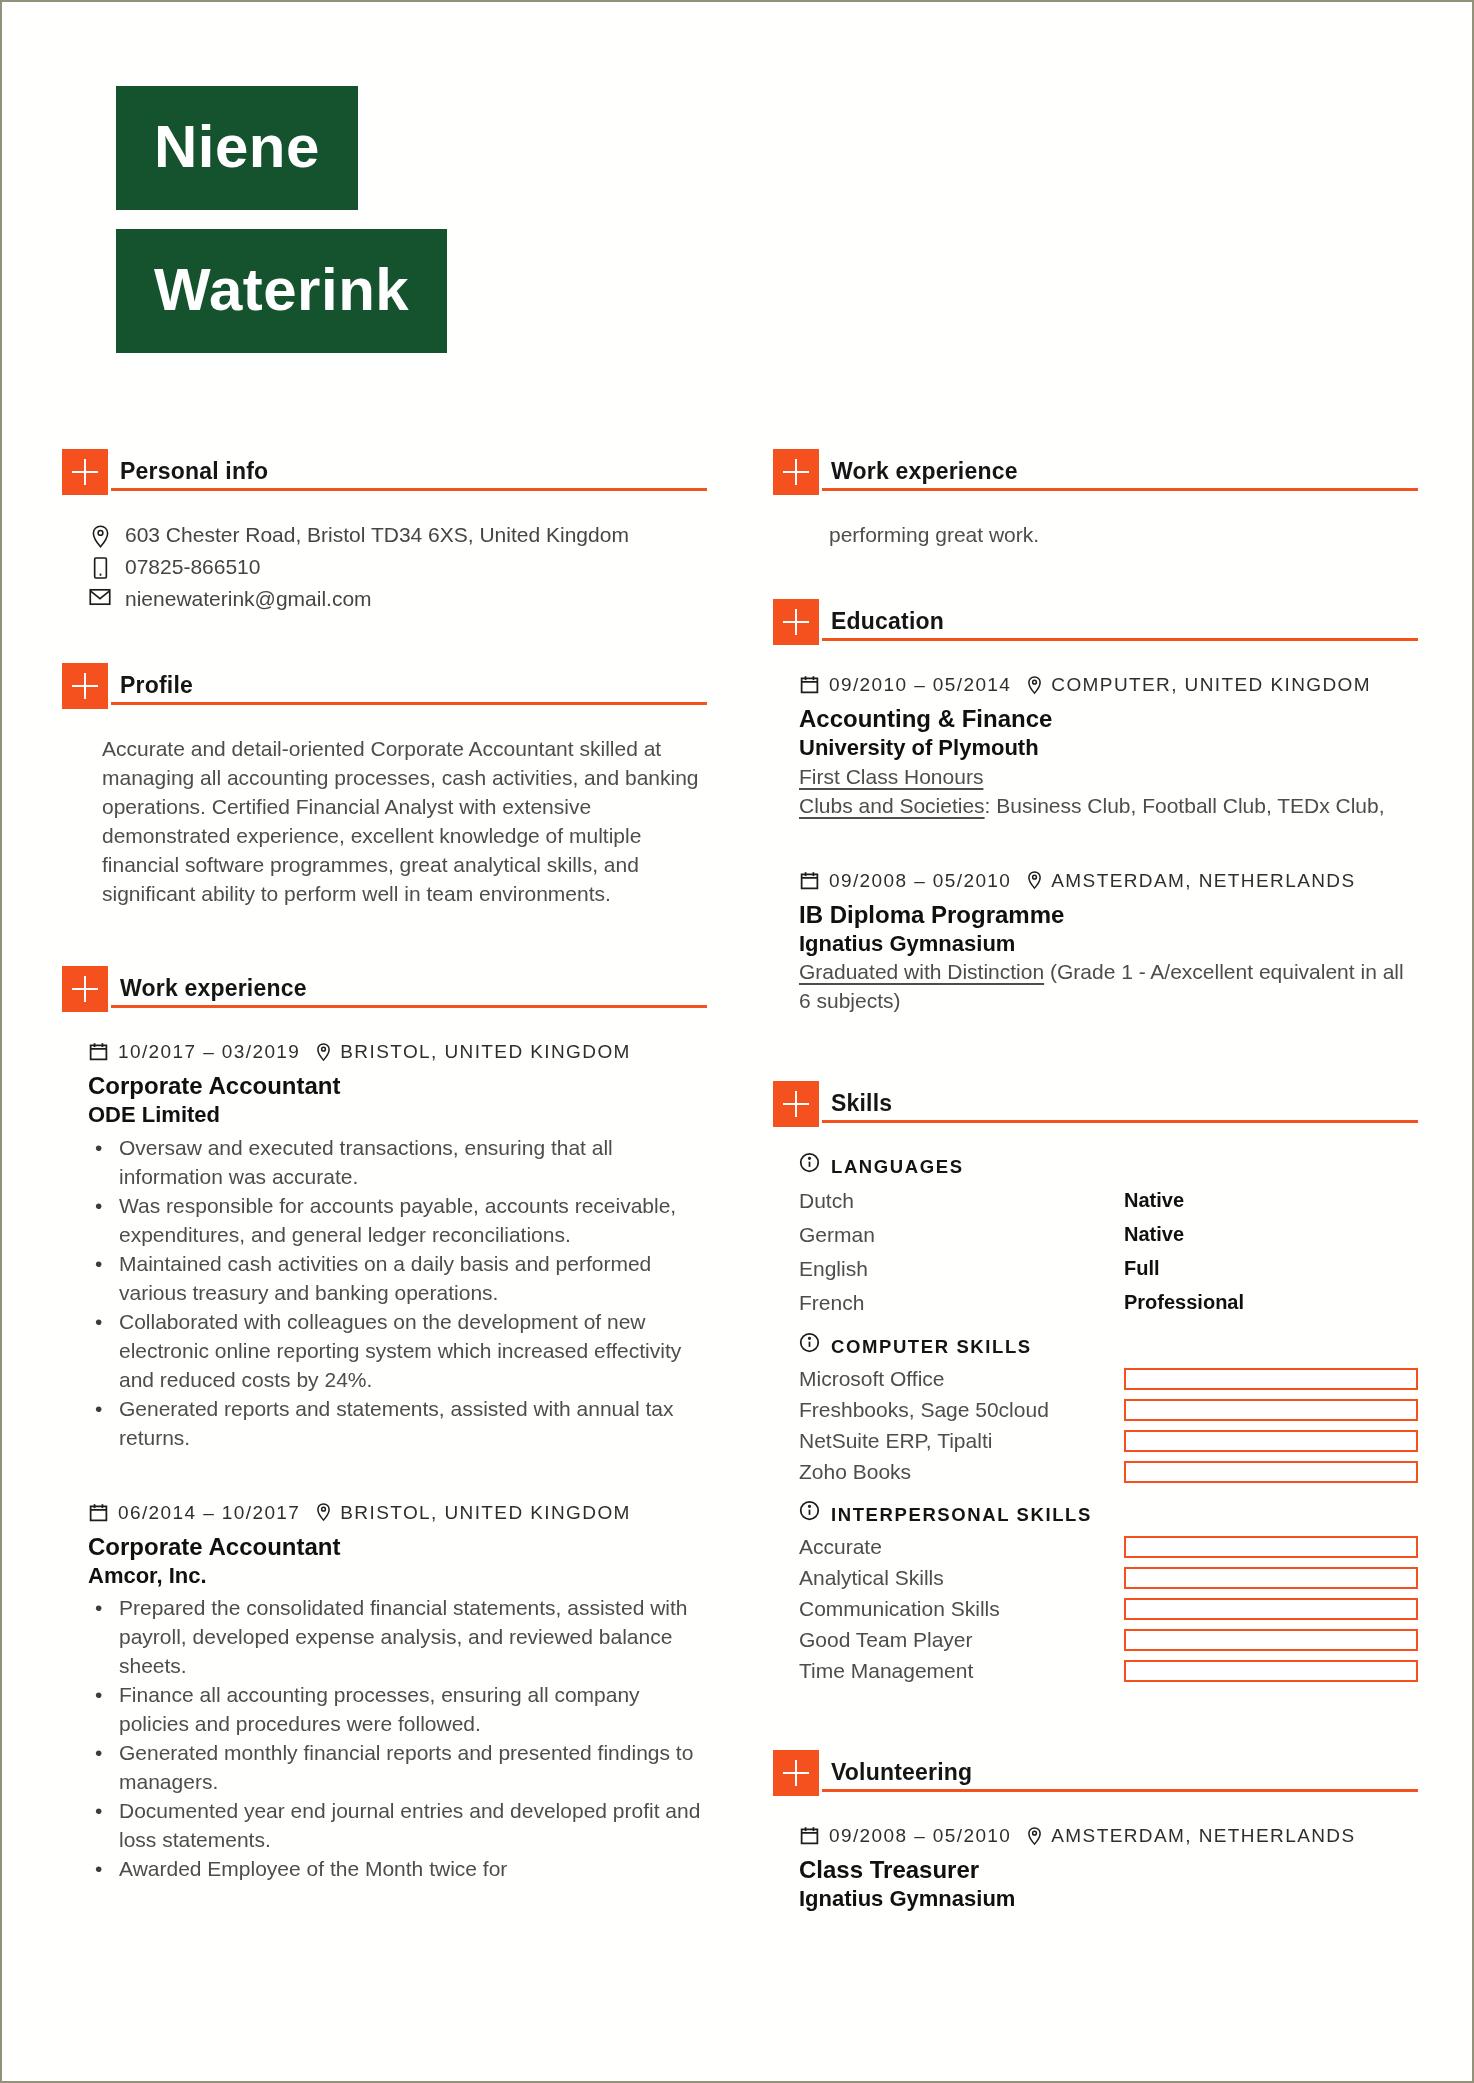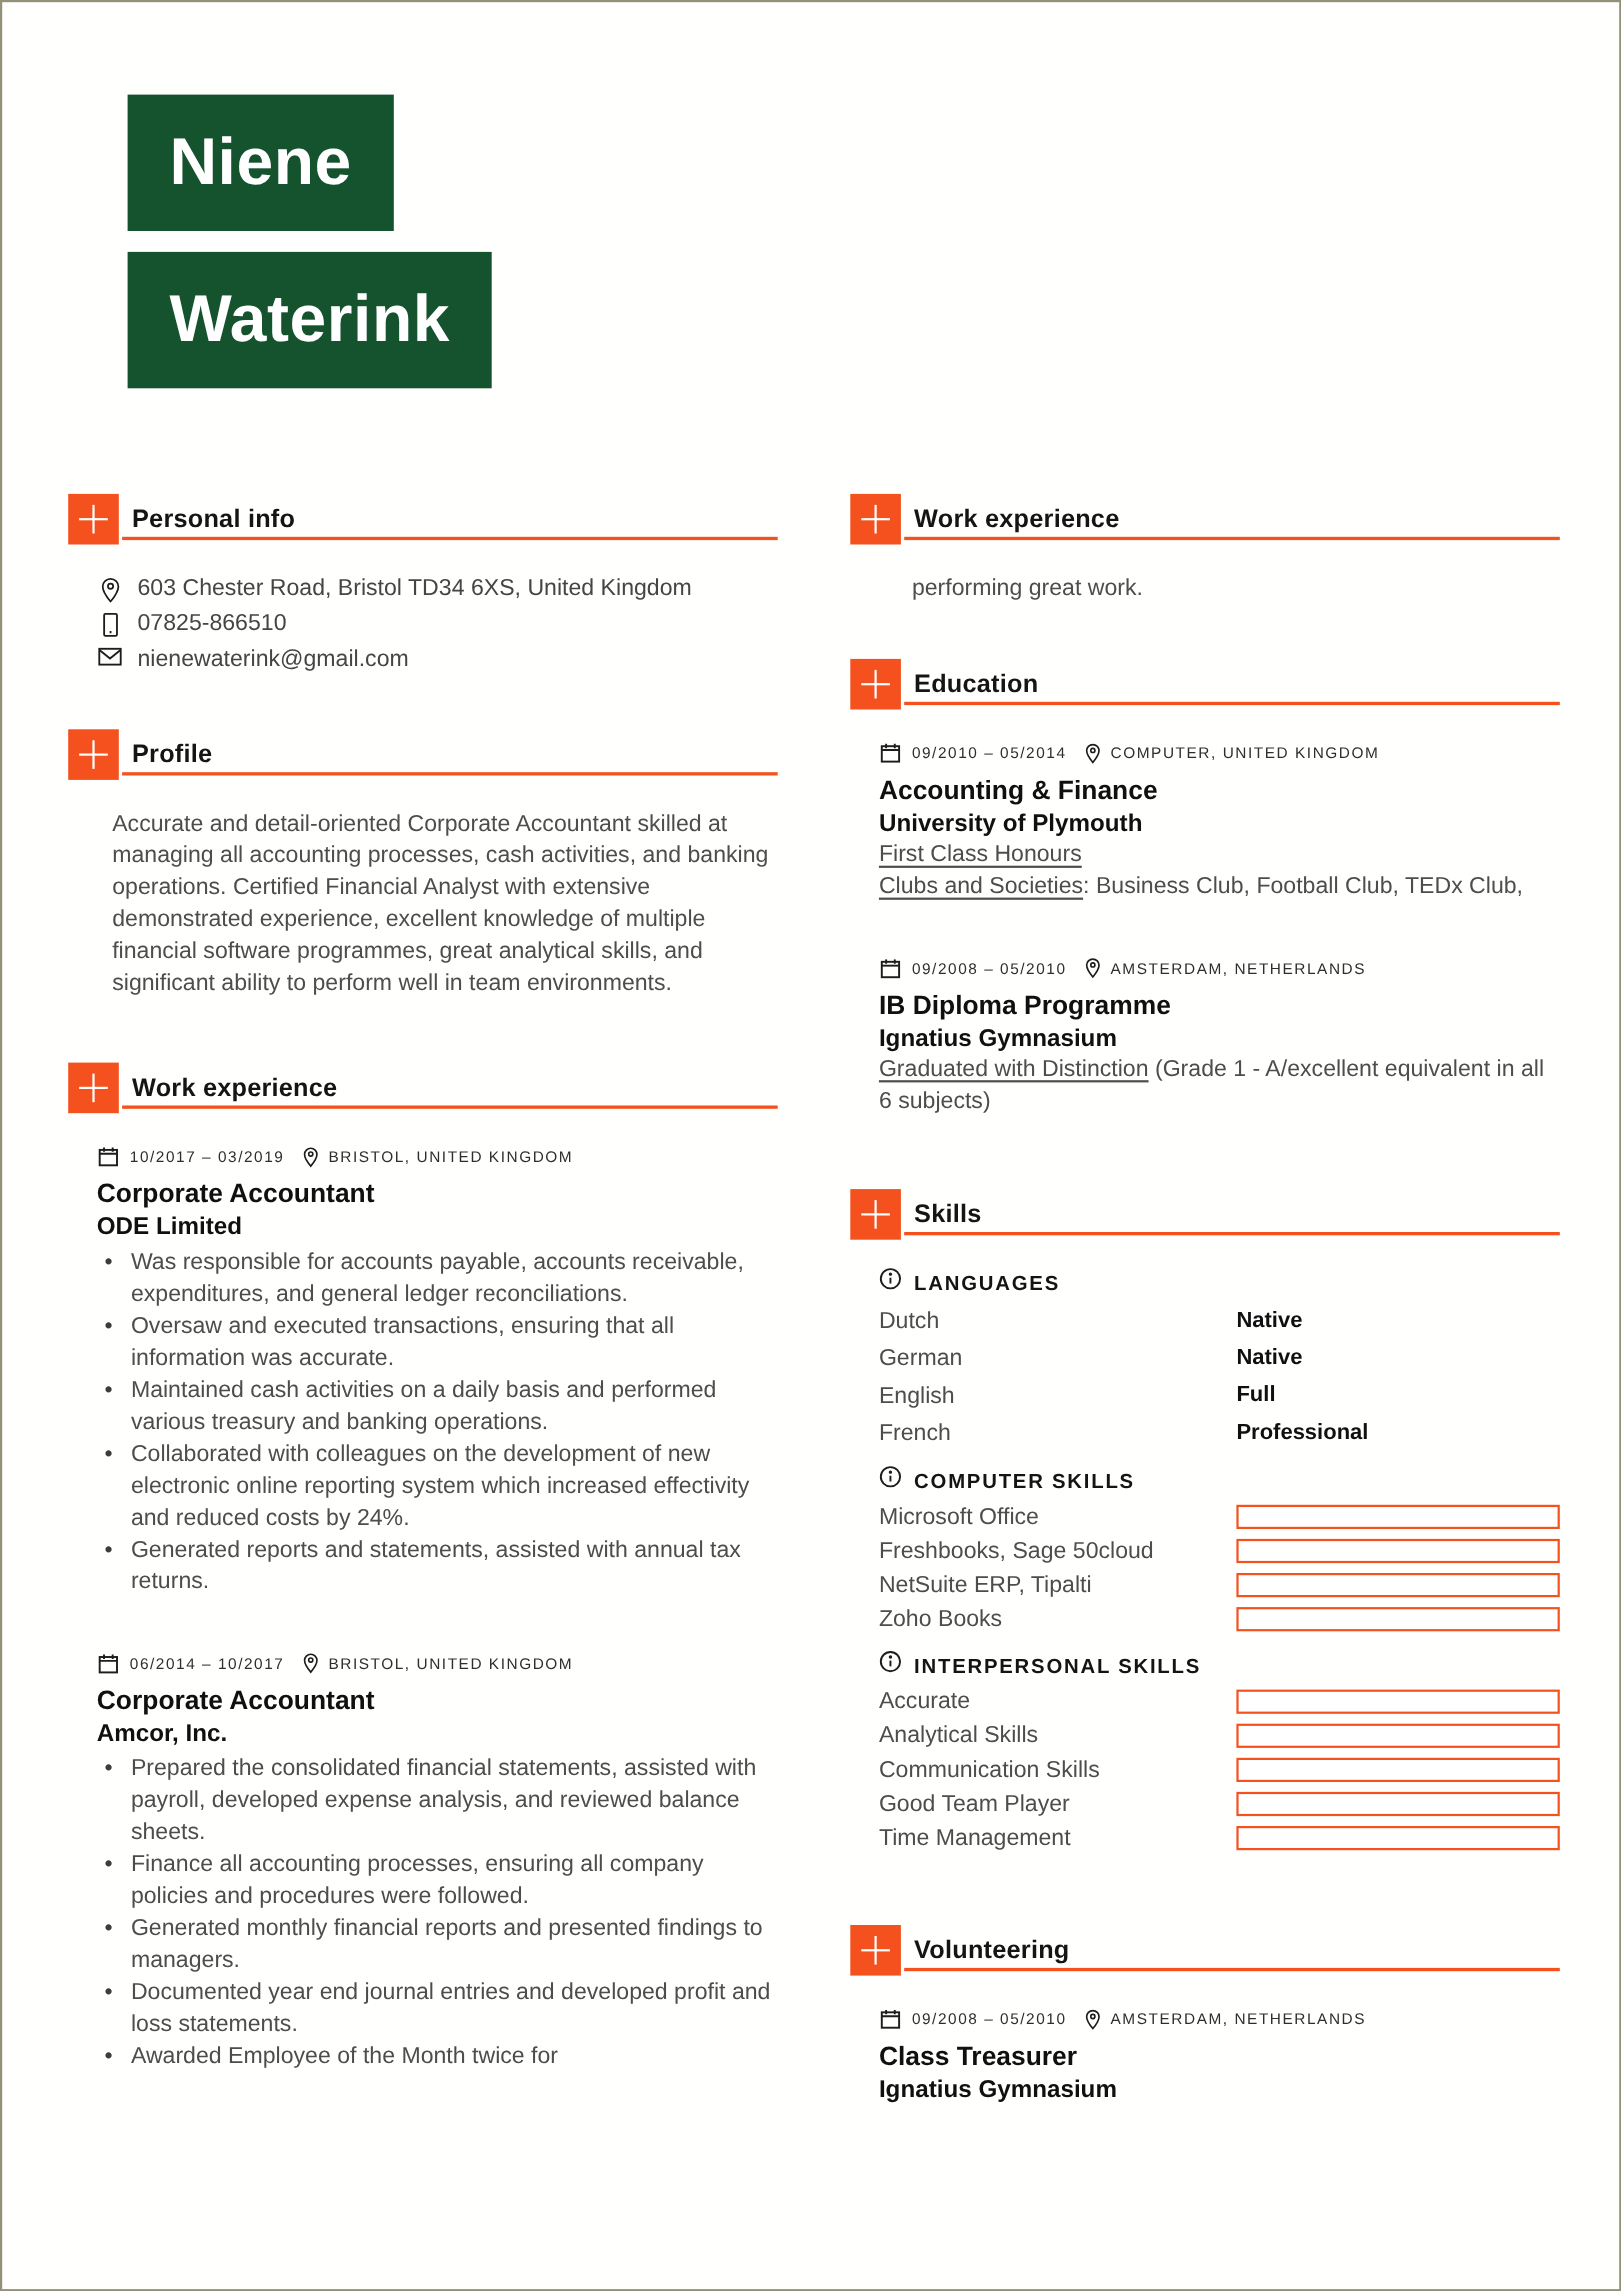--- a/index.html
+++ b/index.html
@@ -63,21 +63,21 @@
   .info-icon { flex:0 0 24px; display:flex; justify-content:center; padding-top:4px; color:#1d1d1d; }
   .info-row .txt { flex:1; }
 
   
   .profile-text { padding-left:14px; color:#4d4d4d; }
 
   
   .entry + .entry { margin-top:46px; }
   .meta {
     display:flex; align-items:center; gap:9px;
-    font-size:14px; letter-spacing:1.4px; color:#2e2e2e;
+    font-size:19px; letter-spacing:1.4px; color:#2e2e2e;
     white-space:nowrap;
   }
   .meta .m-icon { display:flex; color:#1d1d1d; }
   .meta .loc-gap { margin-left:7px; }
   .role { font-size:24px; font-weight:700; color:#101010; line-height:1.25; margin-top:5px; }
   .org  { font-size:22px; font-weight:700; color:#101010; line-height:1.25; }
   ul.bullets { list-style:none; margin-top:4px; }
   ul.bullets li { position:relative; padding-left:31px; color:#4d4d4d; }
   ul.bullets li::before {
     content:"\2022"; position:absolute; left:7px; top:0;
@@ -195,22 +195,22 @@
                 <svg width="15" height="20" viewBox="0 0 24 30" fill="none" stroke="currentColor" stroke-width="2.4">
                     <path d="M12 2C6.9 2 3 6 3 10.8 3 17.5 12 28 12 28s9-10.5 9-17.2C21 6 17.1 2 12 2z"></path>
                     <circle cx="12" cy="10.5" r="3"></circle>
                   </svg>
               </span>
               <span>BRISTOL, UNITED KINGDOM</span>
             </div>
             <h3 class="role">Corporate Accountant</h3>
             <div class="org">ODE Limited</div>
             <ul class="bullets">
+              <li>Oversaw and executed transactions, ensuring that all information was accurate.</li>
               <li>Was responsible for accounts payable, accounts receivable, expenditures, and general ledger reconciliations.</li>
-              <li>Oversaw and executed transactions, ensuring that all information was accurate.</li>
               <li>Maintained cash activities on a daily basis and performed various treasury and banking operations.</li>
               <li>Collaborated with colleagues on the development of new electronic online reporting system which increased effectivity and reduced costs by 24%.</li>
               <li>Generated reports and statements, assisted with annual tax returns.</li>
             </ul>
           </div>
 
           <div class="entry">
             <div class="meta">
               <span class="m-icon">
                 <svg width="21" height="21" viewBox="0 0 24 24" fill="none" stroke="currentColor" stroke-width="2">

